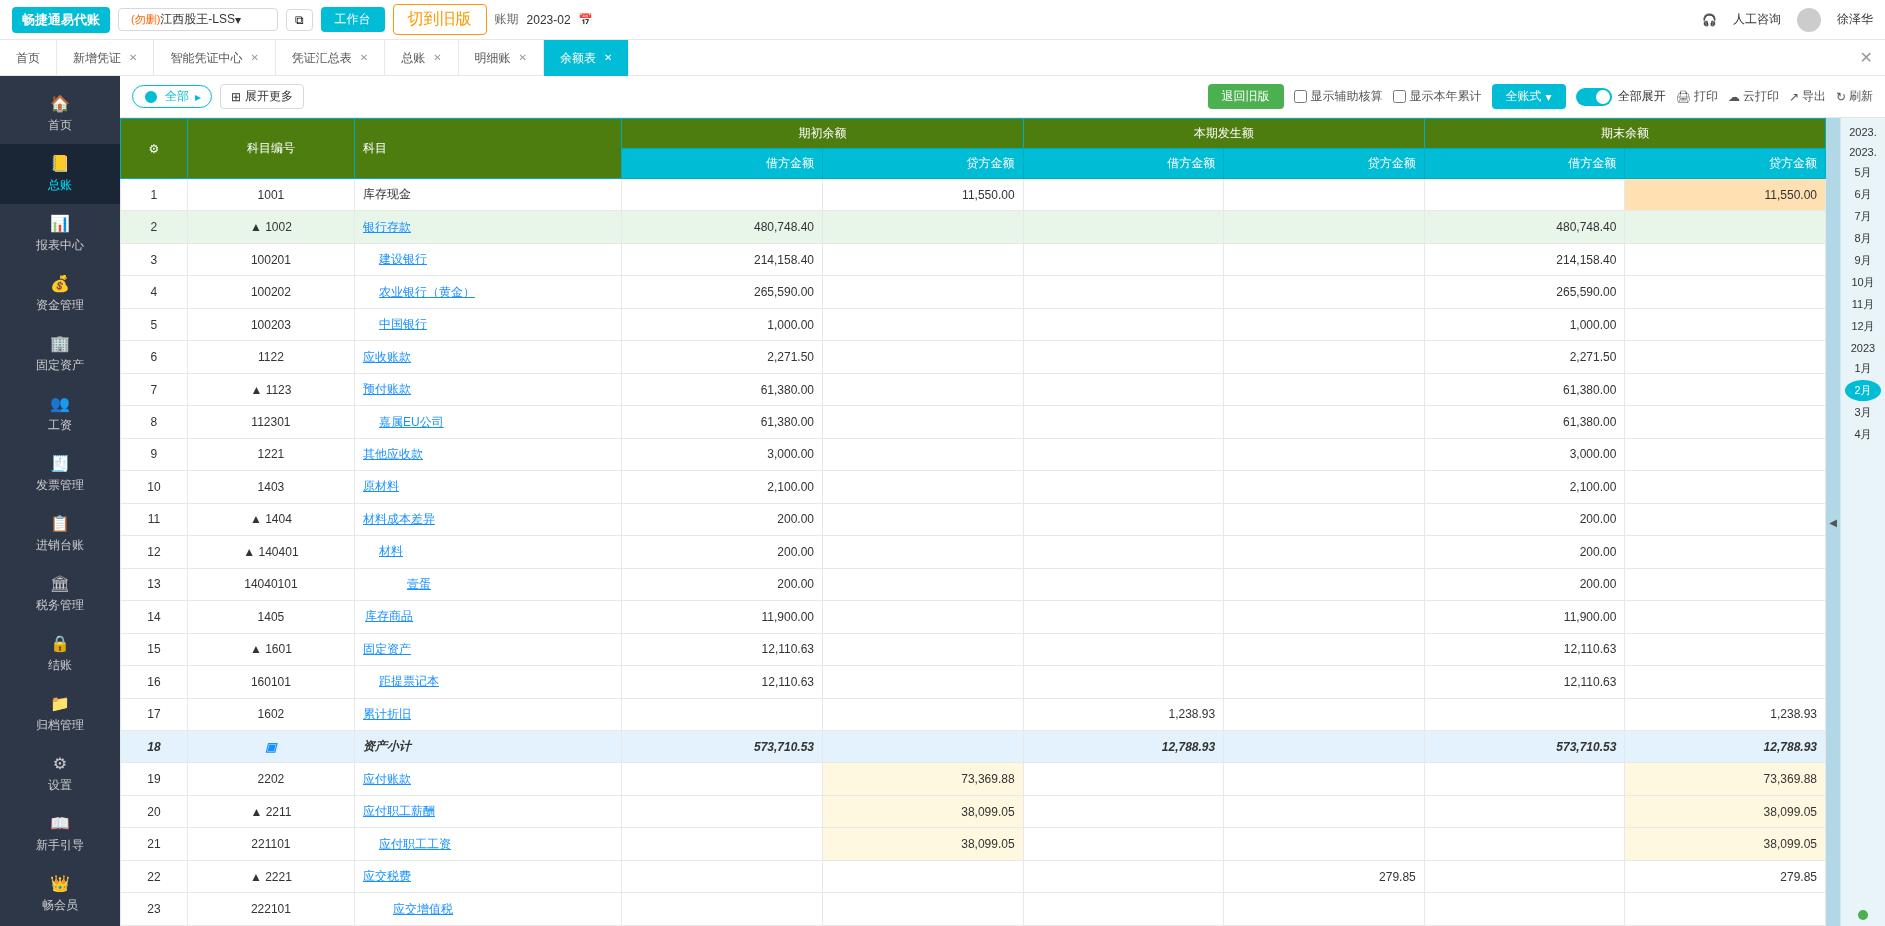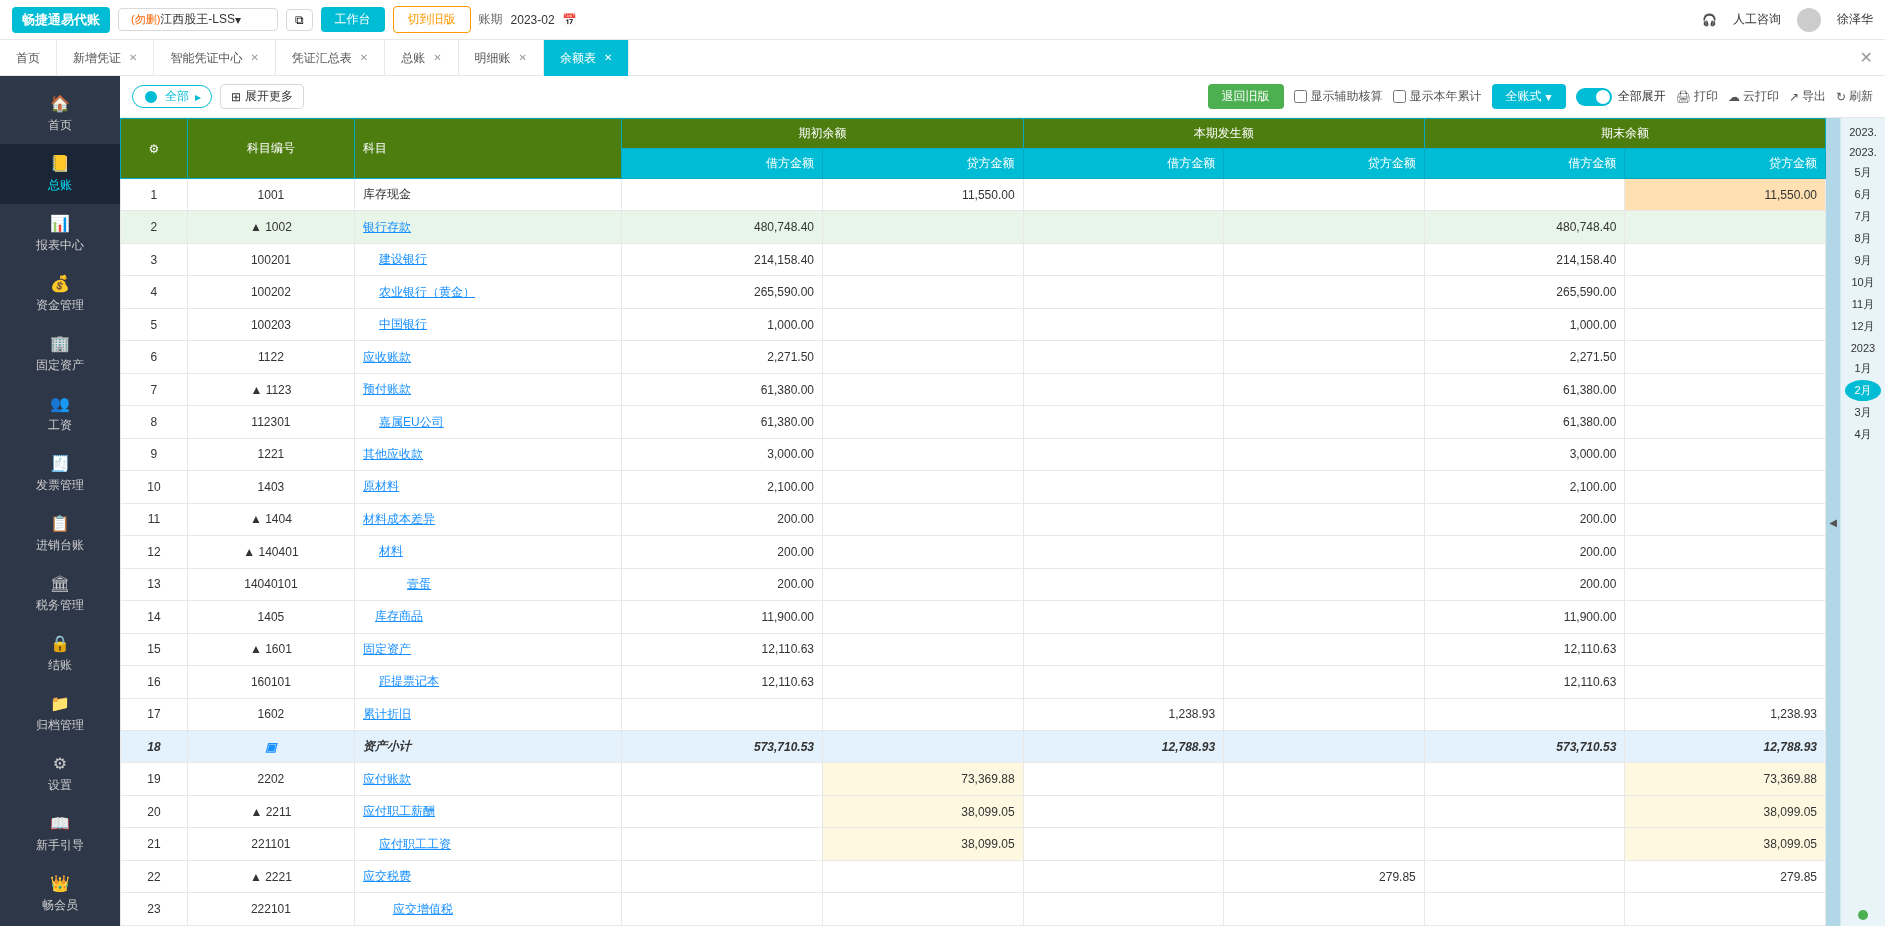--- a/index.html
+++ b/index.html
@@ -52,21 +52,21 @@
       cursor: pointer;
       font-size: 12px;
     }
     .btn-switch {
       background: #fff;
       border: 1px solid #ff9800;
       color: #ff9800;
       border-radius: 4px;
       padding: 4px 14px;
       cursor: pointer;
-      font-size: 12px;
+      font-size: 16px;
     }
     .period-label { font-size: 12px; color: #666; }
     .top-bar-right { margin-left: auto; display: flex; align-items: center; gap: 16px; font-size: 12px; color: #333; }
     .user-avatar { width: 24px; height: 24px; border-radius: 50%; background: #ccc; display: inline-block; }
 
     
     .tab-bar {
       background: #fff;
       border-bottom: 1px solid #e8e8e8;
       display: flex;
@@ -646,21 +646,21 @@
                 <td class="col-amount" style="text-align: right;">200.00</td>
                 <td class="col-amount" style="text-align: right;"></td>
                 <td class="col-amount" style="text-align: right;"></td>
                 <td class="col-amount" style="text-align: right;"></td>
                 <td class="col-amount" style="text-align: right;">200.00</td>
                 <td class="col-amount" style="text-align: right;"></td>
               </tr>
               <tr>
                 <td class="col-no">14</td>
                 <td class="col-code">1405</td>
-                <td class="col-name" style="padding-left: 20px;"><span class="link-text">库存商品</span></td>
+                <td class="col-name" style="padding-left: 10px;"><span class="link-text">库存商品</span></td>
                 <td class="col-amount" style="text-align: right;">11,900.00</td>
                 <td class="col-amount" style="text-align: right;"></td>
                 <td class="col-amount" style="text-align: right;"></td>
                 <td class="col-amount" style="text-align: right;"></td>
                 <td class="col-amount" style="text-align: right;">11,900.00</td>
                 <td class="col-amount" style="text-align: right;"></td>
               </tr>
               <tr>
                 <td class="col-no">15</td>
                 <td class="col-code">▲ 1601</td>

